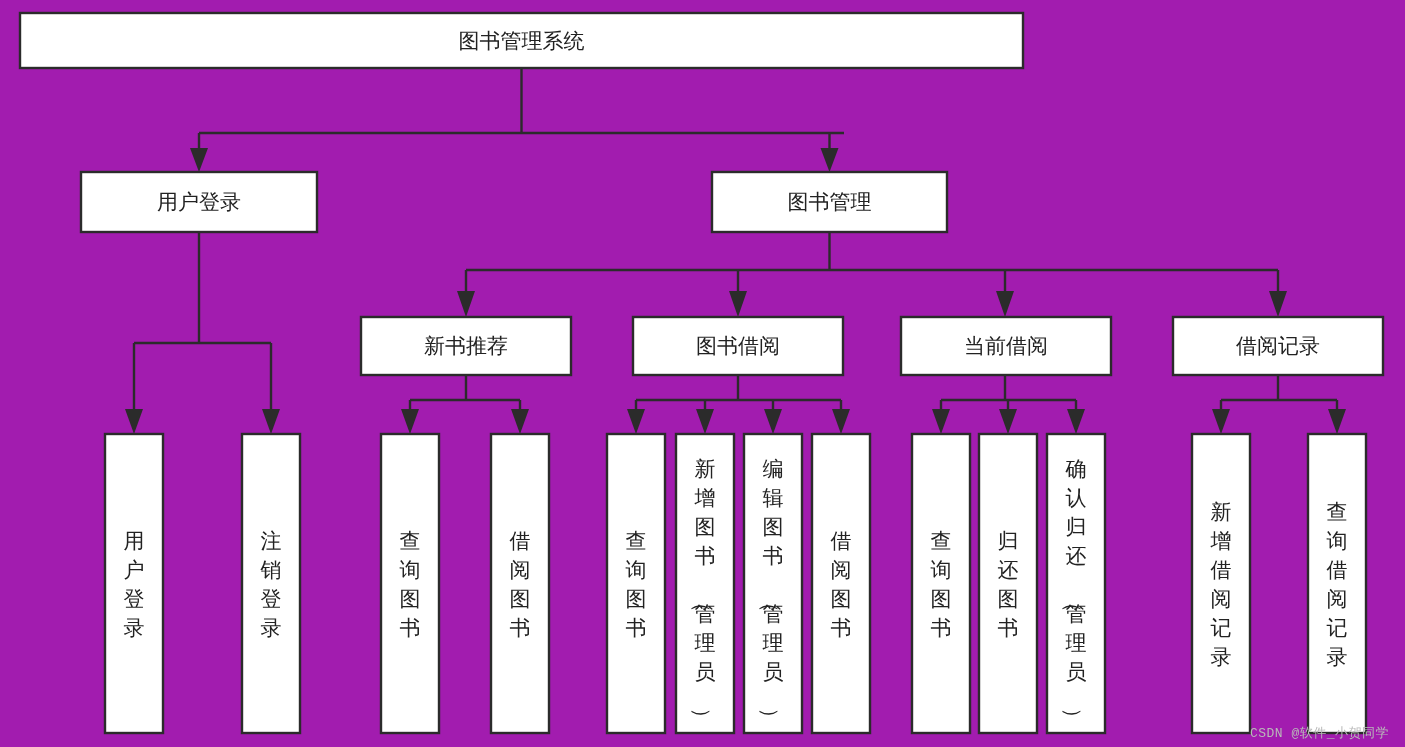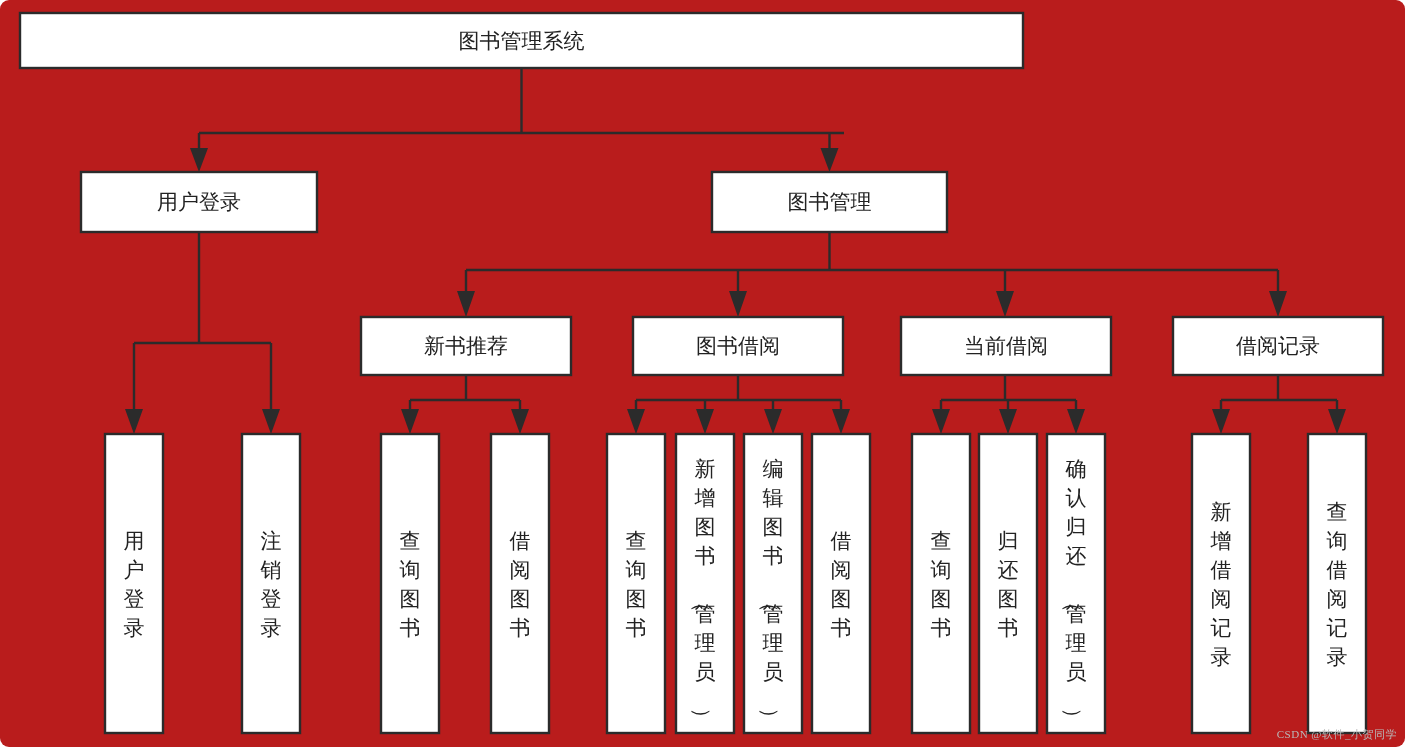--- a/index.html
+++ b/index.html
@@ -11,22 +11,21 @@
   body {
     width: 1405px;
     height: 747px;
     font-family: "DejaVu Sans", "Liberation Sans", sans-serif;
     overflow: hidden;
   }
   #diagram-root {
     position: relative;
     width: 1405px;
     height: 747px;
-    background: #b91c1c;
-    border-radius: 9px;
+    background: #a21caf;
   }
   svg#tree-svg {
     position: absolute;
     left: 0;
     top: 0;
     width: 1405px;
     height: 747px;
     display: block;
   }
   .node-box {
@@ -52,24 +51,24 @@
     dominant-baseline: middle;
   }
   .node-label-v {
     font-family: "DejaVu Sans", "Liberation Sans", sans-serif;
     font-size: 21px;
     fill: #222222;
     text-anchor: middle;
   }
   .watermark-text {
     position: absolute;
-    right: 8px;
+    right: 16px;
     bottom: 5px;
-    font-family: Liberation Serif, serif;
-    font-size: 11px;
+    font-family: Liberation Mono, monospace;
+    font-size: 13px;
     color: #b9b9b9;
     white-space: nowrap;
     letter-spacing: 0.5px;
     user-select: none;
   }
 </style>
 </head>
 <body>
 
 <div id="diagram-root">

